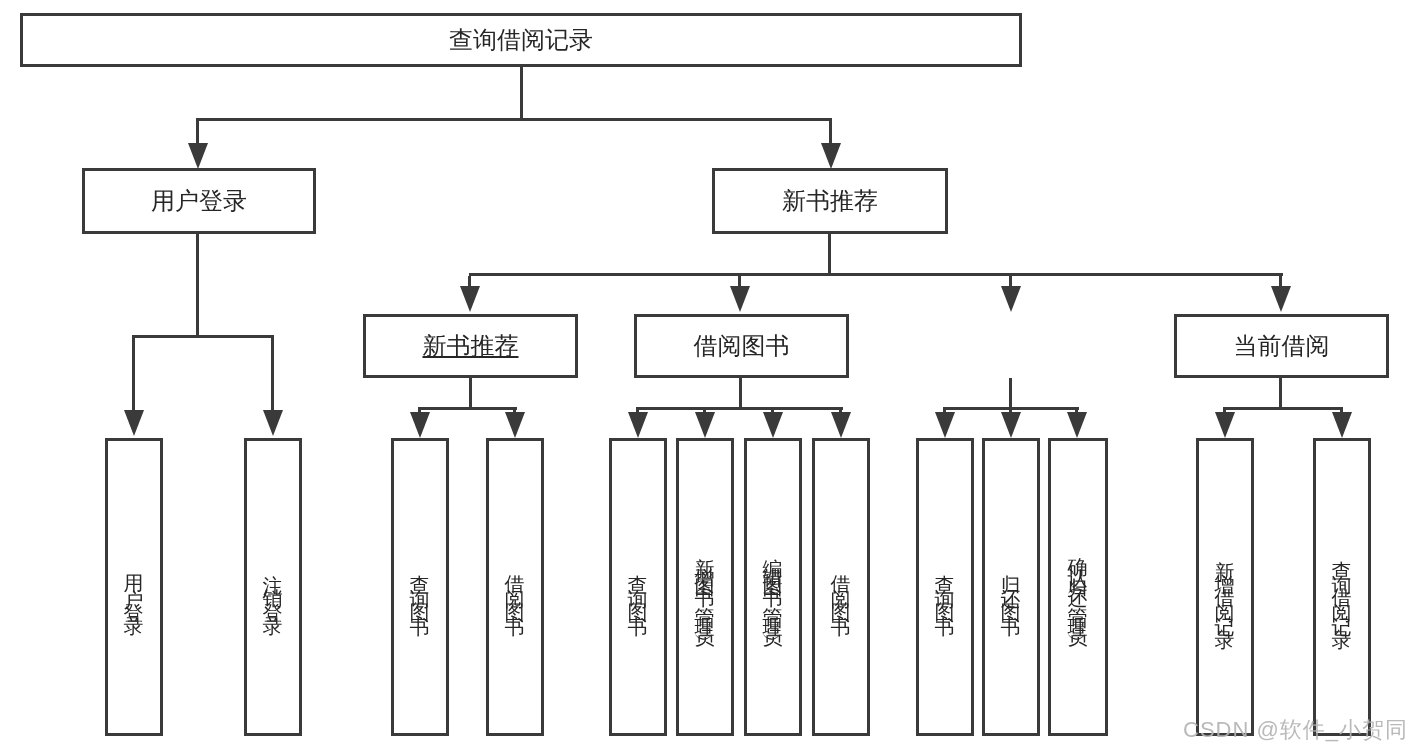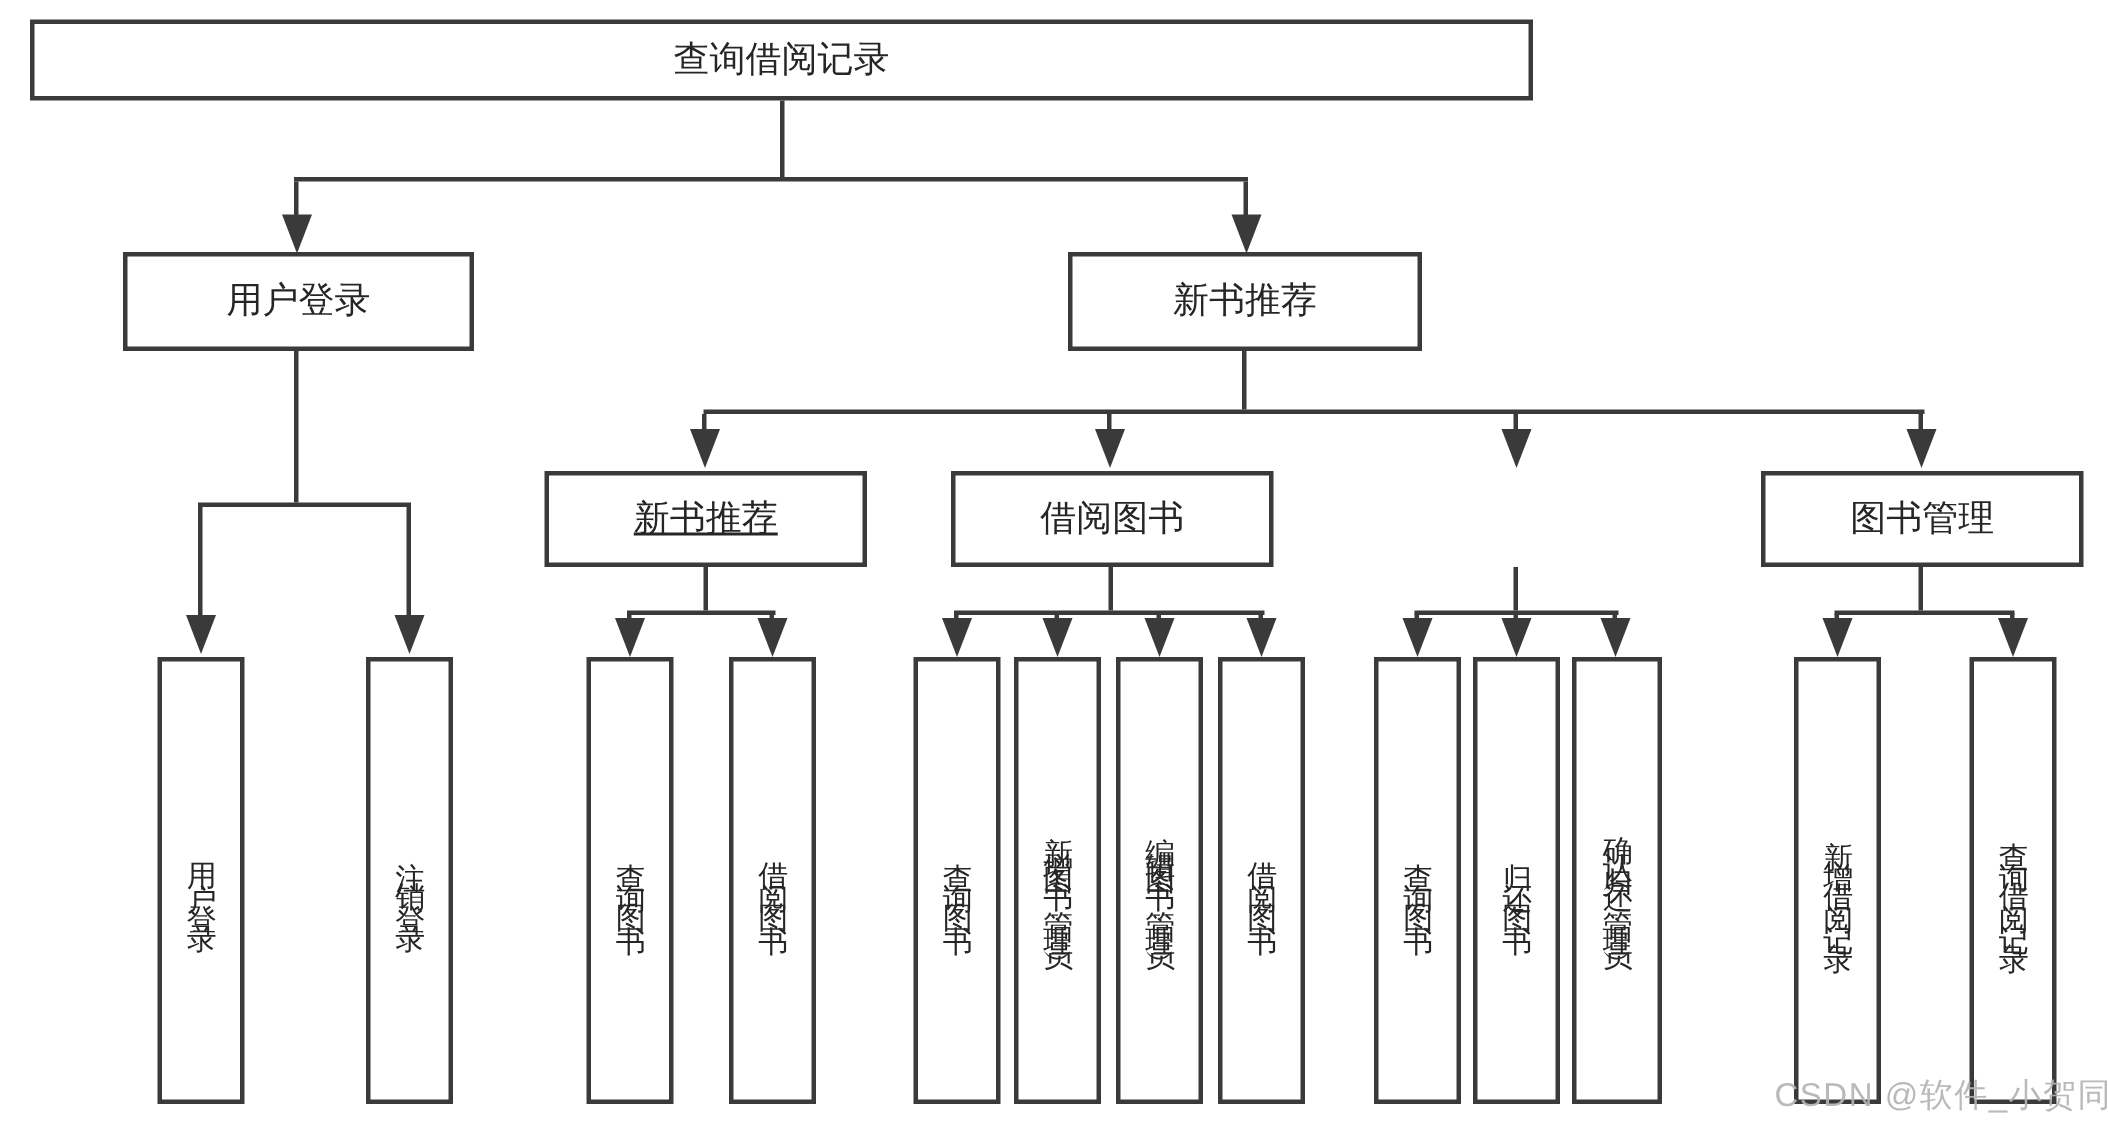--- a/index.html
+++ b/index.html
@@ -41,21 +41,21 @@
 
 <div id="stage">
 
   <div class="box" style="left:20px;top:13px;width:1002px;height:54px;">查询借阅记录</div>
 
   <div class="box" style="left:82px;top:168px;width:234px;height:66px;">用户登录</div>
   <div class="box" style="left:712px;top:168px;width:236px;height:66px;">新书推荐</div>
 
   <div class="box" style="left:363px;top:314px;width:215px;height:64px;text-decoration:underline;">新书推荐</div>
   <div class="box" style="left:634px;top:314px;width:215px;height:64px;">借阅图书</div>
-  <div class="box" style="left:1174px;top:314px;width:215px;height:64px;">图书管理</div>
+  <div class="box" style="left:1174px;top:314px;width:215px;height:64px;">当前借阅</div>
 
   <div class="box vbox" style="left:105px;top:438px;width:58px;height:298px;">用户登录</div>
   <div class="box vbox" style="left:244px;top:438px;width:58px;height:298px;">注销登录</div>
 
   <div class="box vbox" style="left:391px;top:438px;width:58px;height:298px;">查询图书</div>
   <div class="box vbox" style="left:486px;top:438px;width:58px;height:298px;">借阅图书</div>
 
   <div class="box vbox" style="left:609px;top:438px;width:58px;height:298px;">查询图书</div>
   <div class="box vbox long" style="left:676px;top:438px;width:58px;height:298px;">新增图书（管理员）</div>
   <div class="box vbox long" style="left:744px;top:438px;width:58px;height:298px;">编辑图书（管理员）</div>

